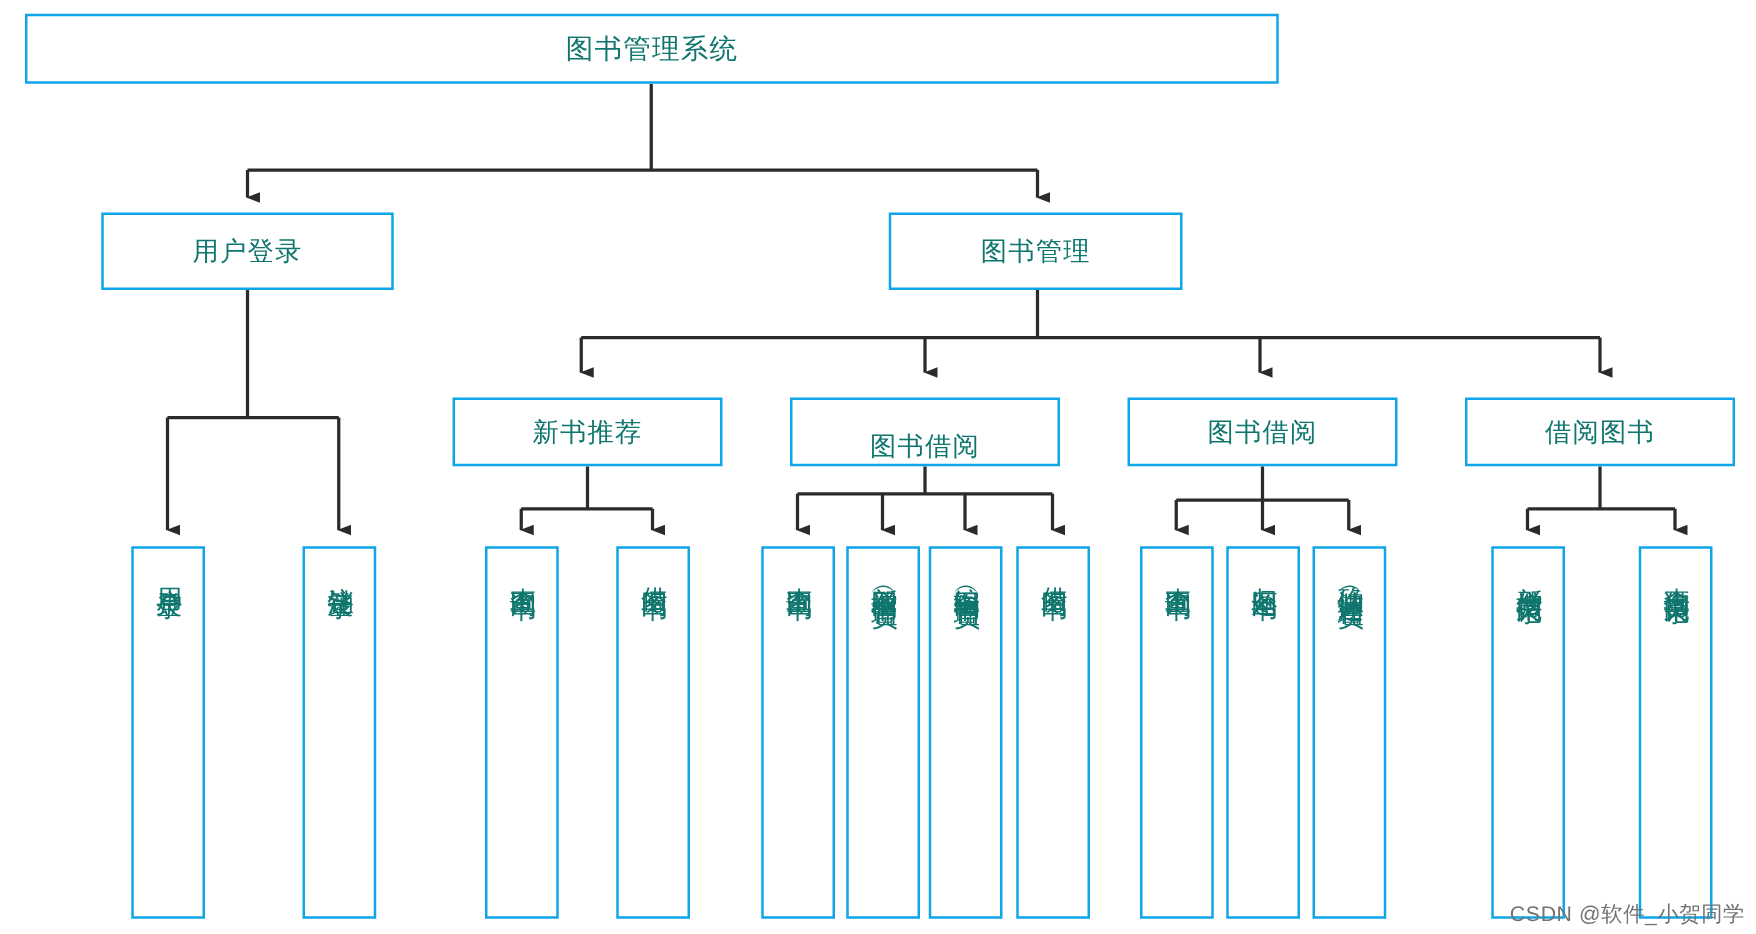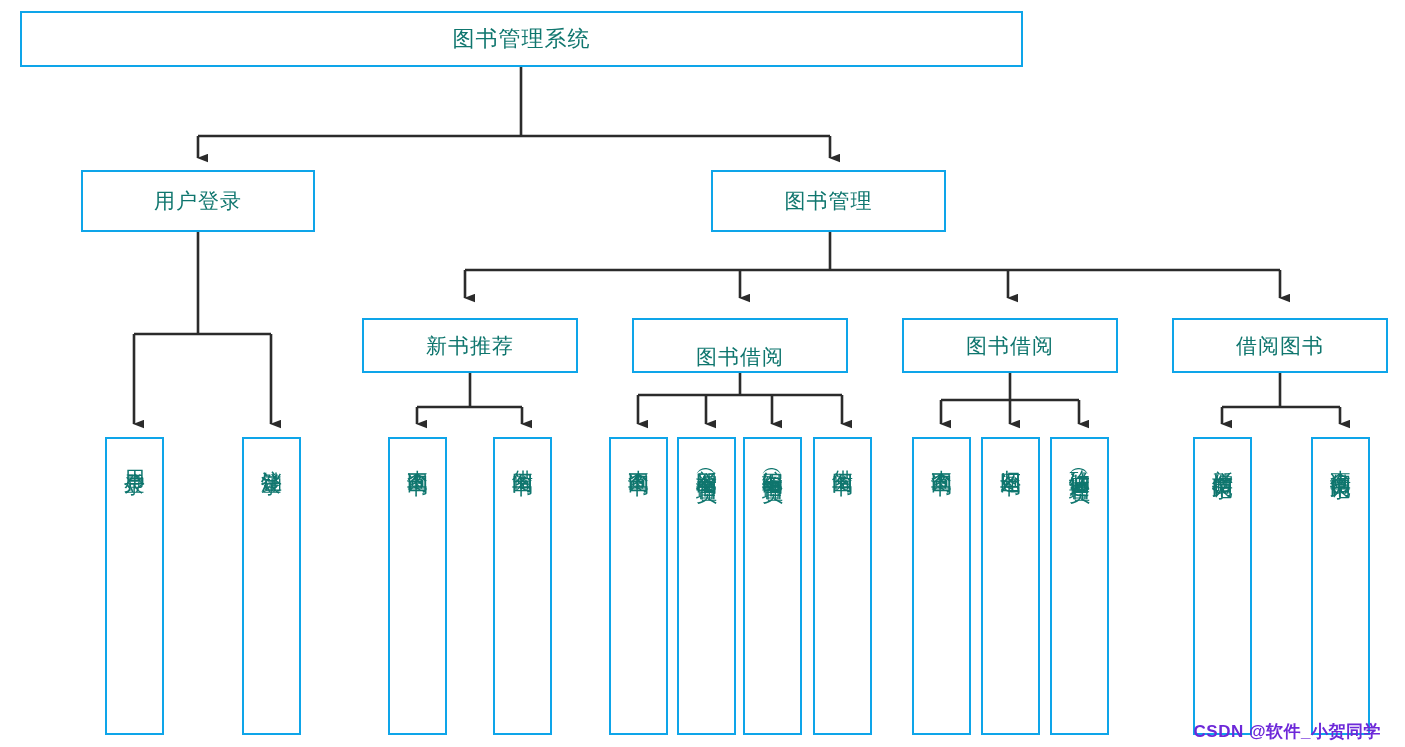--- a/index.html
+++ b/index.html
@@ -53,28 +53,27 @@
     font-size: 21px;
     line-height: 1.14;
     letter-spacing: 2px;
     white-space: nowrap;
   }
   .node-box.root {
     font-size: 22px;
   }
   .watermark {
     position: absolute;
-    right: 24px;
+    right: 9px;
     bottom: 4px;
     font-size: 17px;
-    color: #6d28d9;
+    color: #737373;
     letter-spacing: 0.5px;
     white-space: nowrap;
     pointer-events: none;
-    font-weight: bold;
   }
 </style>
 </head>
 <body>
 
 <div id="diagram-root">
 
   <svg class="diagram-canvas" viewBox="0 0 1405 747">
     <defs>
       <marker id="arrowhead" markerWidth="9" markerHeight="11" refX="4.2" refY="10" orient="auto" markerUnits="userSpaceOnUse">

